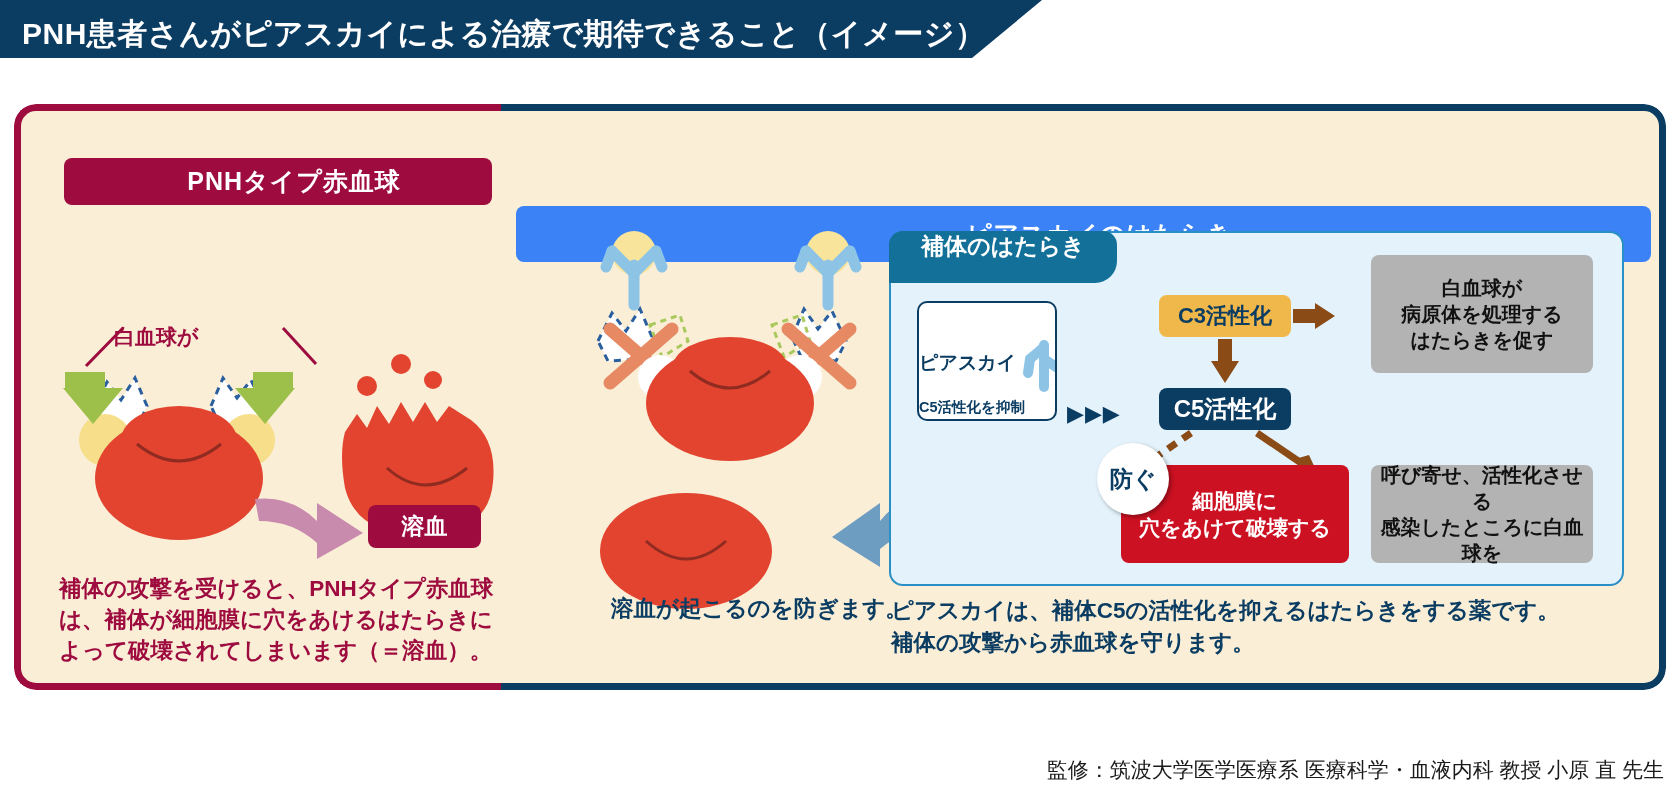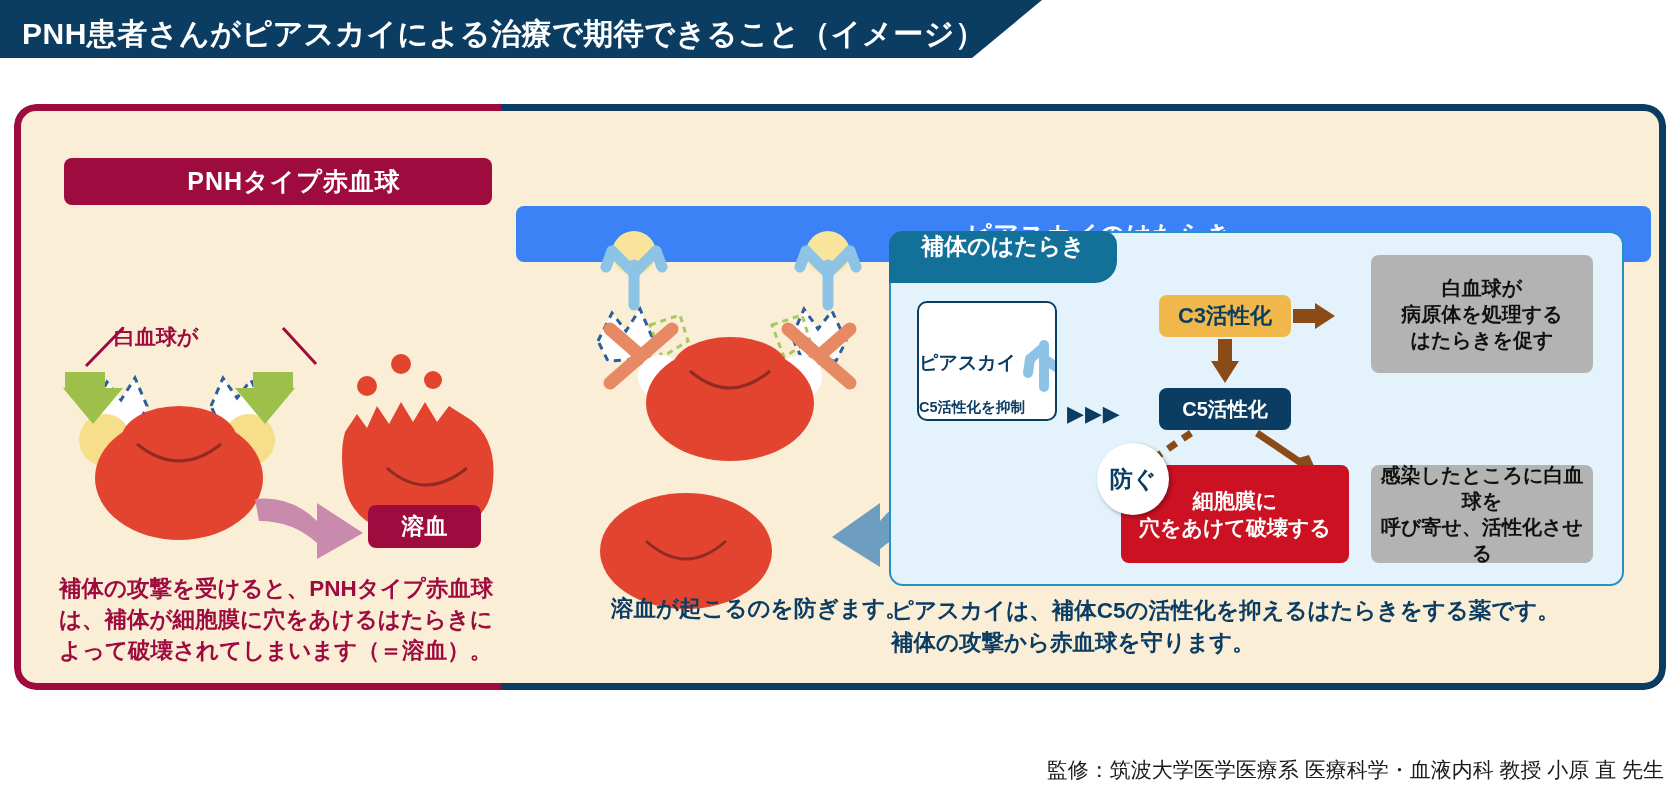--- a/index.html
+++ b/index.html
@@ -154,21 +154,21 @@
     text-align: center;
     font-weight: bold;
     line-height: 1.3;
   }
   #node-c3 {
     left: 268px; top: 62px; width: 132px; height: 42px;
     background: #f0b84a; color: #0b3c62; font-size: 22px;
   }
   #node-c5 {
     left: 268px; top: 155px; width: 132px; height: 42px;
-    background: #0b3c62; color: #ffffff; font-size: 20px;
+    background: #0b3c62; color: #ffffff; font-size: 24px;
   }
   #node-wbc-process {
     left: 480px; top: 22px; width: 222px; height: 118px;
     background: #b3b3b3; color: #111; font-size: 20px;
   }
   #node-destroy {
     left: 230px; top: 232px; width: 228px; height: 98px;
     background: #cc1122; color: #ffffff; font-size: 21px;
   }
   #node-recruit {
@@ -395,22 +395,22 @@
 
       <div class="node" id="node-destroy">
         <div>
           <div>細胞膜に</div>
           <div>穴をあけて破壊する</div>
         </div>
       </div>
 
       <div class="node" id="node-recruit">
         <div>
+          <div>呼び寄せ、活性化させる</div>
           <div>感染したところに白血球を</div>
-          <div>呼び寄せ、活性化させる</div>
         </div>
       </div>
     </div>
 
     <div id="right-caption">
       <div>ピアスカイは、補体C5の活性化を抑えるはたらきをする薬です。</div>
       <div>補体の攻撃から赤血球を守ります。</div>
     </div>
   </div>
 </div>

